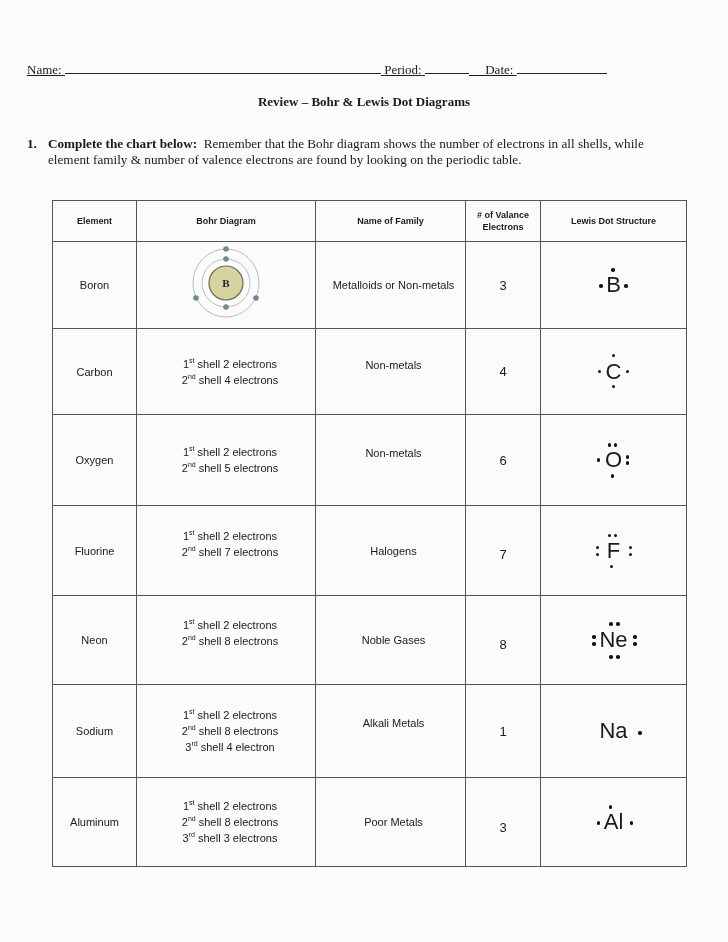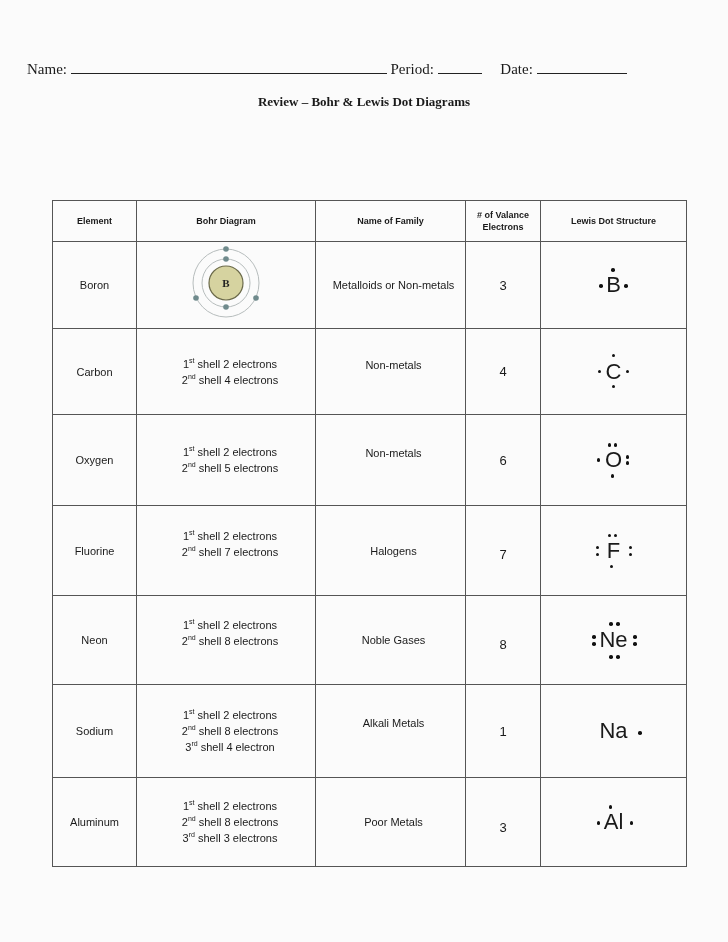--- a/index.html
+++ b/index.html
@@ -3,21 +3,21 @@
 <meta charset="utf-8">
 <style>
   html, body { margin: 0; padding: 0; }
   body {
     width: 728px; height: 942px; background: #fbfbfb; position: relative; overflow: hidden;
     color: #1a1a1a;
   }
   .serif { font-family: "Liberation Serif", serif; }
   .sans { font-family: "Liberation Sans", "DejaVu Sans", sans-serif; }
   #header-line {
-    position: absolute; left: 27px; top: 61px; font-size: 15px; white-space: nowrap;
+    position: absolute; left: 27px; top: 61px; font-size: 13px; white-space: nowrap; text-decoration: underline;
   }
   #header-line .blank { display: inline-block; border-bottom: 1px solid #222; height: 12px; vertical-align: baseline; }
   #title {
     position: absolute; left: 0; width: 728px; top: 94px; text-align: center;
     font-size: 13px; font-weight: bold;
   }
   #instructions {
     position: absolute; left: 27px; top: 136px; width: 670px; font-size: 13.2px; line-height: 15.5px;
   }
   #instructions .num { display: inline-block; width: 21px; font-weight: bold; }
@@ -50,20 +50,22 @@
   <span>Period:</span>
   <span class="blank" style="width:44px"></span>
   &nbsp;&nbsp;&nbsp;
   <span>Date:</span>
   <span class="blank" style="width:90px"></span>
 </div>
 
 <div id="title" class="serif">Review – Bohr &amp; Lewis Dot Diagrams</div>
 
 <div id="instructions" class="serif">
+  <div><span class="num">1.</span><span class="lead">Complete the chart below:</span>&nbsp; <span>Remember that the Bohr diagram shows the number of electrons in all shells, while</span></div>
+  <div class="indent">element family &amp; number of valence electrons are found by looking on the periodic table.</div>
 </div>
 
 <table id="chart" class="sans">
   <colgroup>
     <col style="width:84px">
       <col style="width:179px">
       <col style="width:150px">
       <col style="width:75px">
       <col style="width:146px">
   </colgroup>

